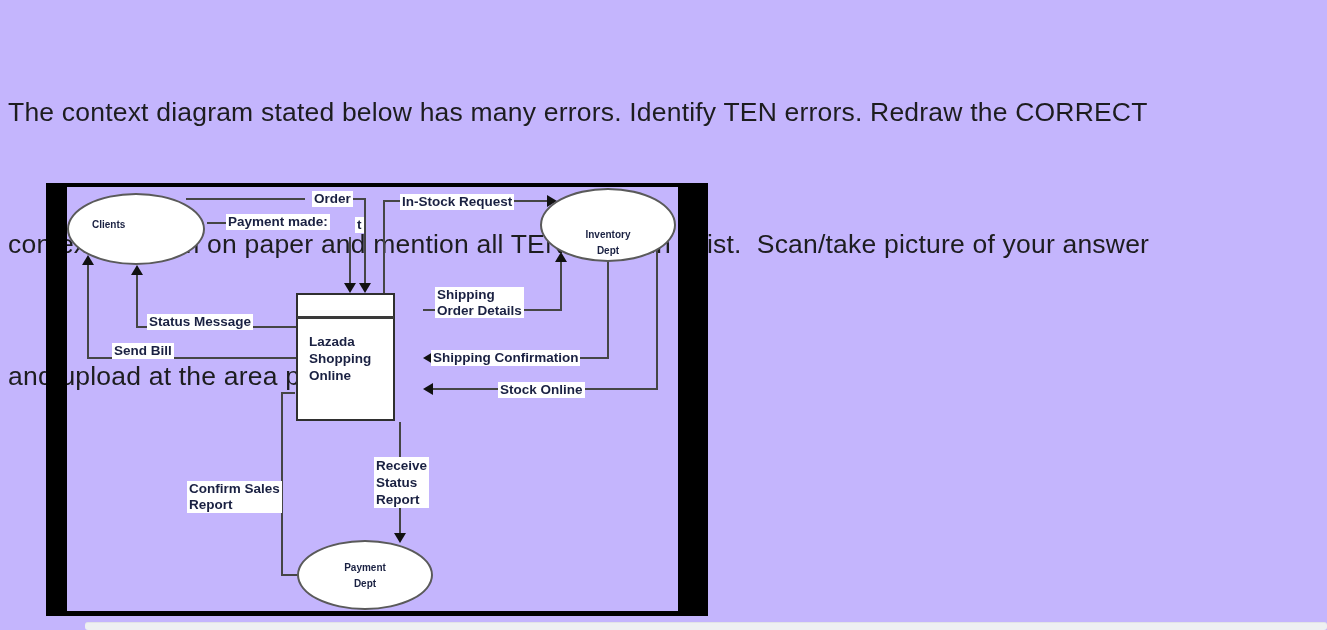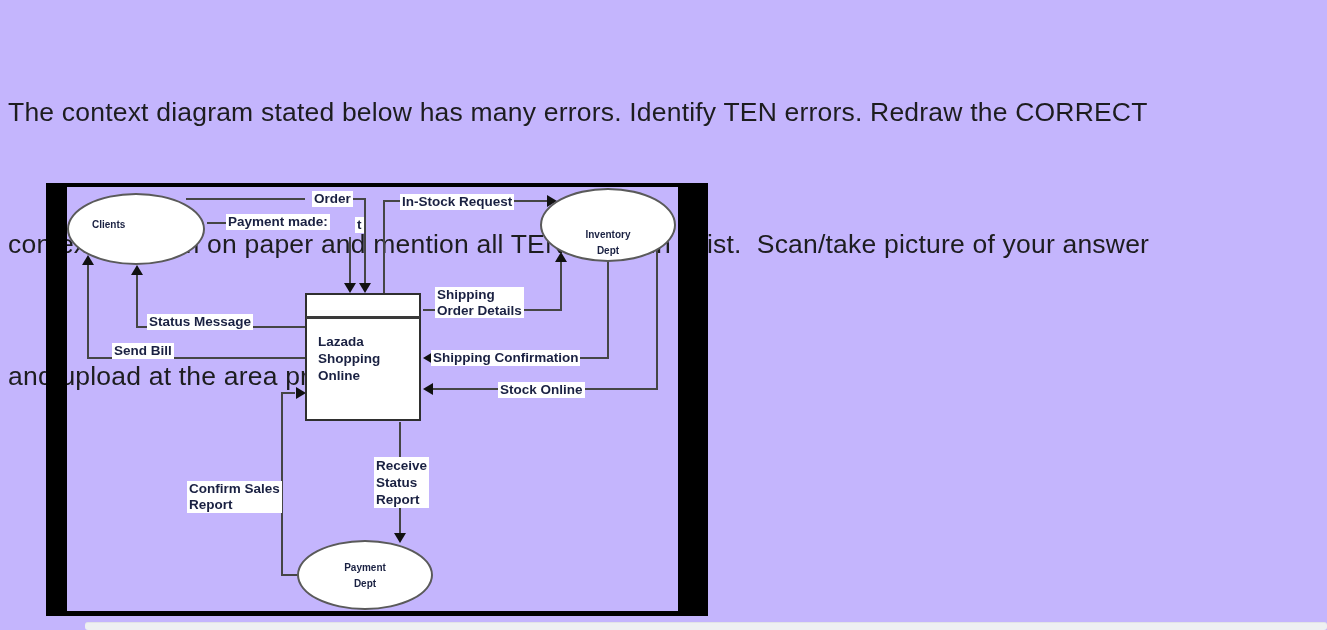--- a/index.html
+++ b/index.html
@@ -8,21 +8,21 @@
   
   .question{position:absolute;left:8px;top:2px;color:#1d1d1f;font-size:26.5px;
             letter-spacing:.2px;line-height:44px;white-space:pre;}
   
   .bar{position:absolute;background:#000;}
   
   .ent{position:absolute;border:2px solid #5a5a5a;border-radius:50%;background:#fff;box-sizing:border-box;}
   .entlbl{position:absolute;font-weight:bold;font-size:10px;color:#1a2142;line-height:16px;
           text-align:center;white-space:nowrap;}
   
-  .proc{position:absolute;left:305px;top:293px;width:116px;height:128px;border:2px solid #2f2f2f;
+  .proc{position:absolute;left:296px;top:293px;width:99px;height:128px;border:2px solid #2f2f2f;
         background:#fff;box-sizing:border-box;}
   .proc .divider{position:absolute;left:-1px;right:-1px;top:21px;height:3px;background:#3a3a3a;}
   .proc .ptxt{position:absolute;left:11px;top:38px;font-weight:bold;font-size:13.5px;
               color:#1a2142;line-height:17px;}
   
   .ln{position:absolute;background:#454545;display:block;}
   .ah{position:absolute;width:0;height:0;display:block;}
   .ah-down{border-left:6px solid transparent;border-right:6px solid transparent;border-top:10px solid #111;}
   .ah-up{border-left:6px solid transparent;border-right:6px solid transparent;border-bottom:10px solid #111;}
   .ah-left{border-top:6px solid transparent;border-bottom:6px solid transparent;border-right:10px solid #111;}

